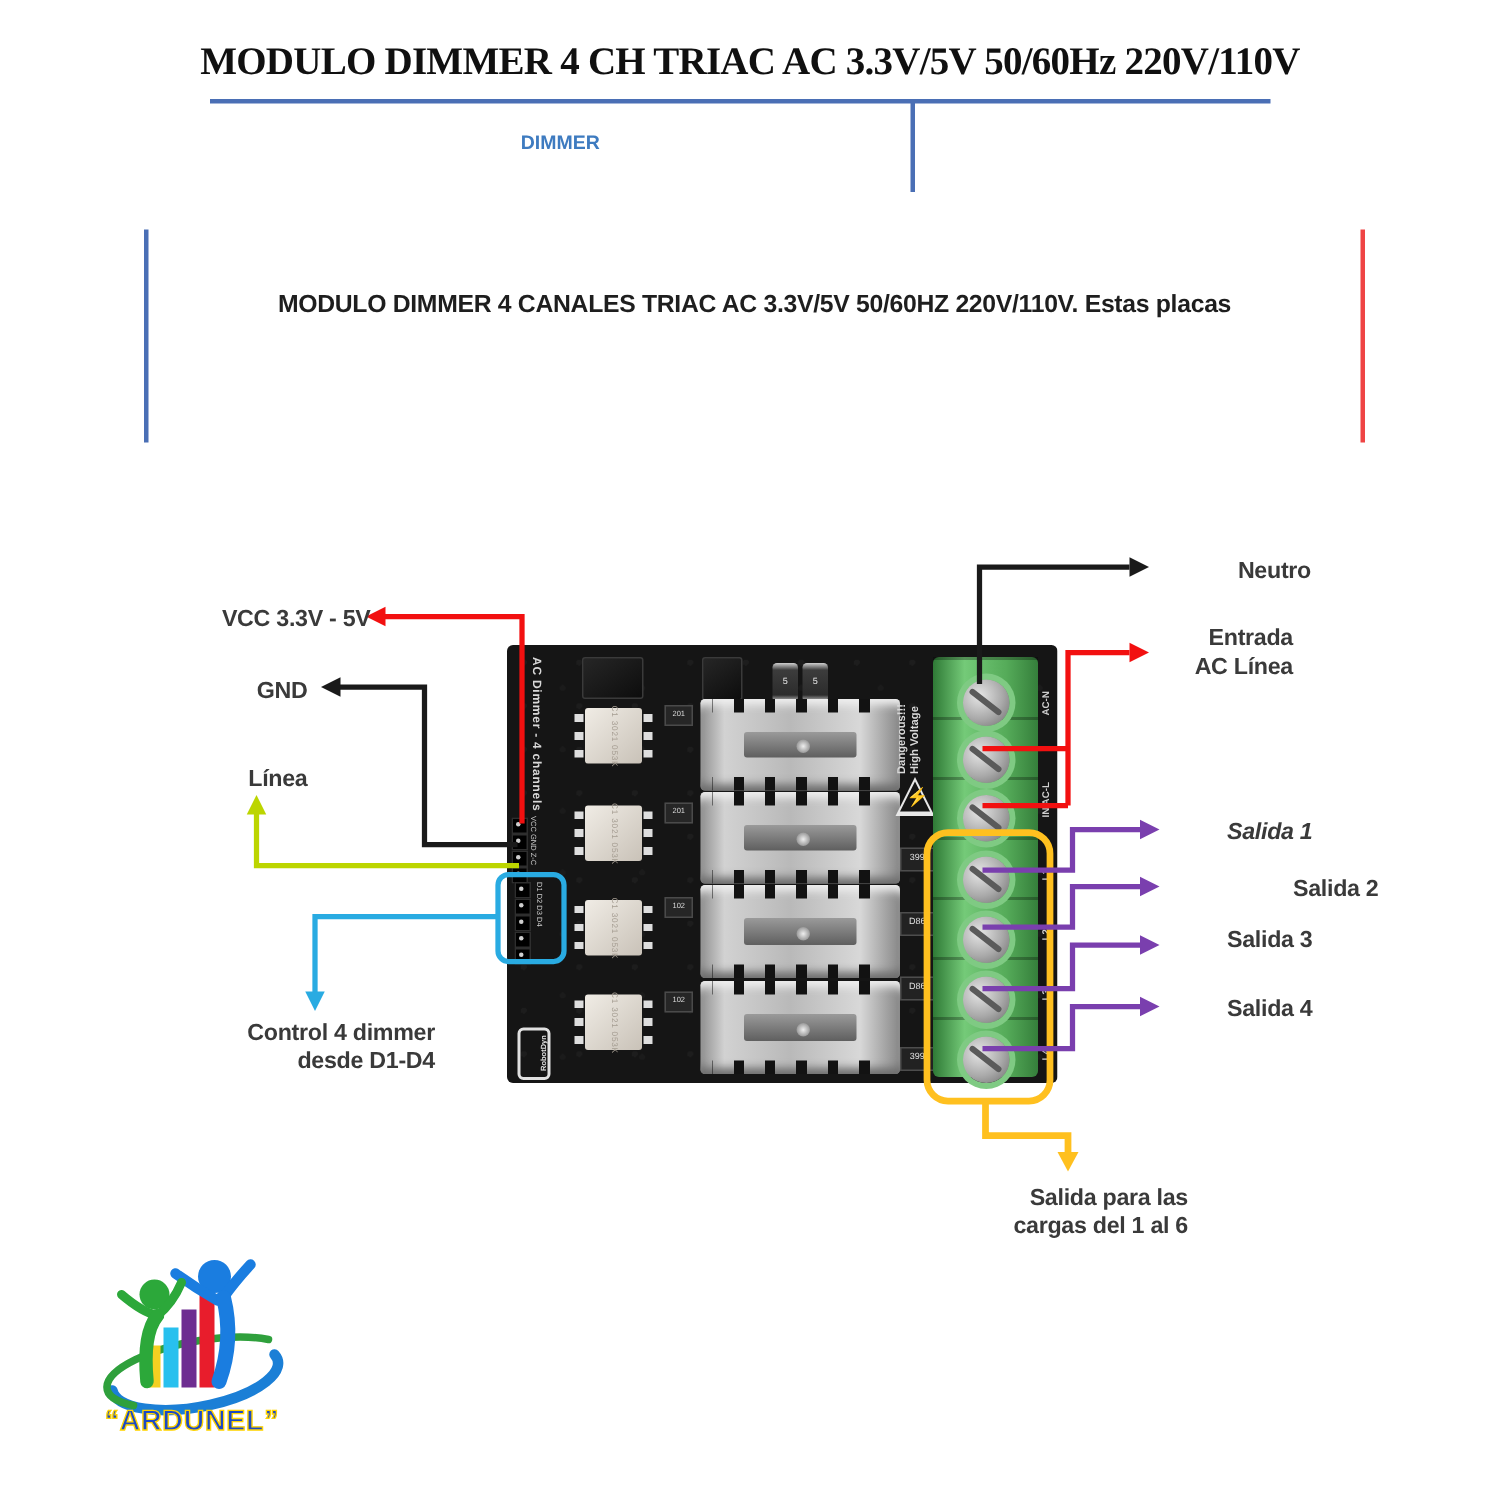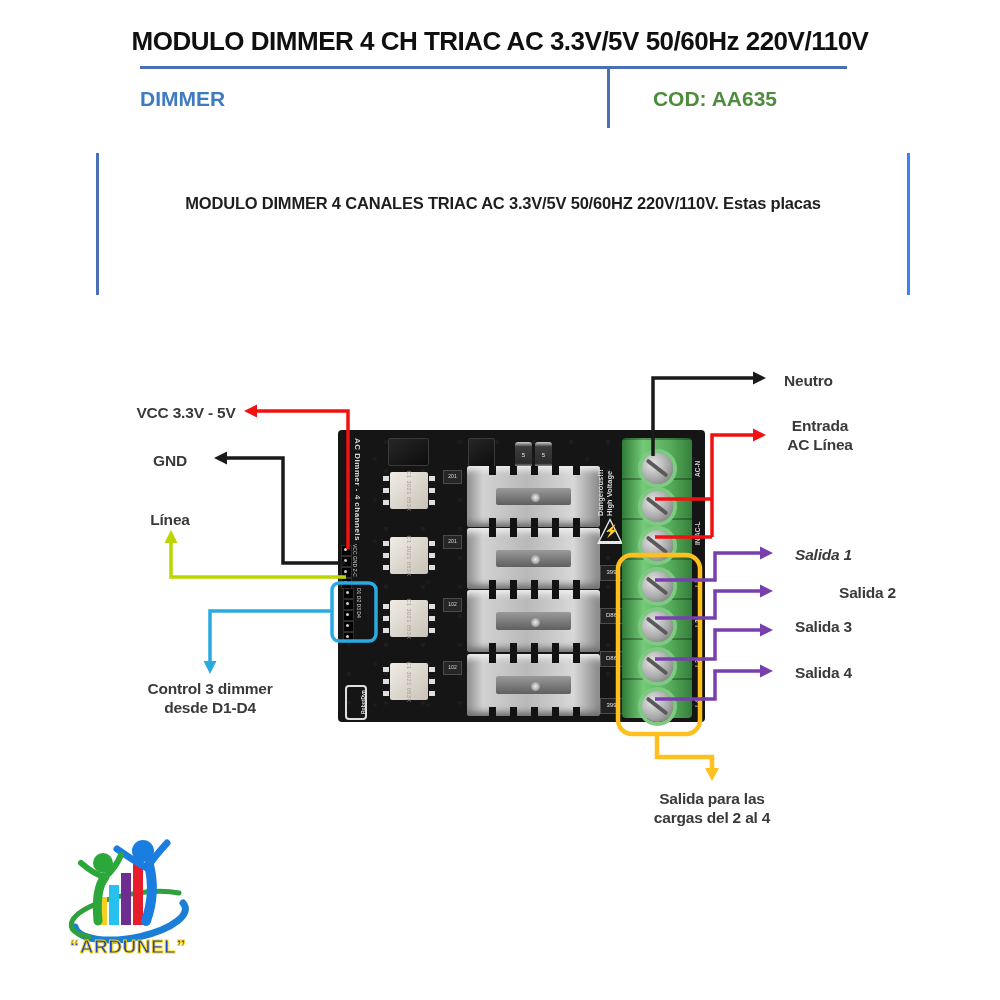--- a/index.html
+++ b/index.html
@@ -1,29 +1,29 @@
 <!DOCTYPE html>
 <html><head>
 <meta charset="utf-8">
 <style>
   html,body{margin:0;padding:0;background:#fff;}
   .page{position:relative;width:1000px;height:1000px;background:#ffffff;overflow:hidden;
         font-family:"Liberation Sans", sans-serif;}
   
   .title{position:absolute;left:0;top:26px;width:1000px;text-align:center;
-         font-size:26px;font-weight:700;color:#101010;letter-spacing:-0.5px;}
+         font-size:26px;font-weight:700;color:#101010;letter-spacing:-0.5px;font-family:Liberation Serif, serif;}
   .hrule{position:absolute;left:140px;top:66px;width:707px;height:3px;background:#4a6fb5;}
   .vrule{position:absolute;left:607px;top:66px;width:3px;height:62px;background:#4a6fb5;}
-  .dimmer{position:absolute;left:140px;top:87px;width:467px;text-align:left;
-          font-size:21px;font-weight:700;color:#3e7bc0;}
+  .dimmer{position:absolute;left:140px;top:87px;width:467px;text-align:center;
+          font-size:13px;font-weight:700;color:#3e7bc0;}
   .cod{position:absolute;left:607px;top:87px;width:216px;text-align:center;
        font-size:21px;font-weight:700;color:#4d8c3c;}
   
   .desc{position:absolute;left:96px;top:153px;width:808px;height:142px;
-        border-left:3px solid #4a6fb5;border-right:3px solid #3b82f6;}
+        border-left:3px solid #4a6fb5;border-right:3px solid #ef4444;}
   .desc-inner{position:absolute;left:12px;right:12px;top:39px;text-align:center;
         font-size:16.5px;font-weight:600;color:#1e1e1e;line-height:22px;letter-spacing:-0.2px;}
   
   .ann{position:absolute;font-weight:700;font-size:15.5px;color:#3a3a3a;
        letter-spacing:-0.2px;line-height:19px;}
   .center{text-align:center;}
   
   .board{position:absolute;left:338px;top:430px;width:367px;height:292px;background:#151515;
          border-radius:4px;z-index:1;
          background-image:radial-gradient(circle at 30% 40%, #1d1d1d 0 2px, transparent 2px),
@@ -70,32 +70,31 @@
   .warn-tri{position:absolute;left:259px;top:88px;width:0;height:0;
       border-left:13px solid transparent;border-right:13px solid transparent;border-bottom:26px solid #e8e8e8;}
   .warn-tri::before{content:"";position:absolute;left:-10px;top:3px;width:0;height:0;
       border-left:10px solid transparent;border-right:10px solid transparent;border-bottom:20px solid #151515;}
   .warn-tri::after{content:"⚡";position:absolute;left:-6px;top:6px;font-size:12px;color:#e8e8e8;}
   .brandbox{position:absolute;left:7px;top:255px;width:18px;height:31px;border:2px solid #e0e0e0;
       border-radius:4px;}
   .brandbox span{position:absolute;left:13px;top:27px;transform:rotate(-90deg);transform-origin:left top;
       font-size:5px;font-weight:700;color:#e0e0e0;white-space:nowrap;}
   .overlay{position:absolute;left:0;top:0;z-index:5;}
-  .lbl-layer{z-index:6;}
+  .lbl-layer{z-index:6;text-align:right;}
 </style>
 </head>
 <body>
 
 <div class="page">
 
   <div class="title">MODULO DIMMER 4 CH TRIAC AC 3.3V/5V 50/60Hz 220V/110V</div>
   <div class="hrule"></div>
   <div class="vrule"></div>
   <div class="dimmer">DIMMER</div>
-  <div class="cod">COD: AA635</div>
 
   <div class="desc">
     <div class="desc-inner">
       <div>MODULO DIMMER 4 CANALES TRIAC AC 3.3V/5V 50/60HZ 220V/110V. Estas placas</div>
     </div>
   </div>
 
   <div class="board">
     <div class="v-text edge-text">AC Dimmer - 4 channels</div>
 
@@ -213,35 +212,35 @@
     <path d="M655,659 H715 V630 H761" fill="none" stroke="#7a3fae" stroke-width="3.5"></path>
     <path d="M773,630 l-13,-6.5 v13 z" fill="#7a3fae"></path>
     <path d="M655,699 H715 V671 H761" fill="none" stroke="#7a3fae" stroke-width="3.5"></path>
     <path d="M773,671 l-13,-6.5 v13 z" fill="#7a3fae"></path>
   </svg>
 
   <div class="ann center lbl-layer" style="left:125px;top:403px;width:122px;">VCC 3.3V - 5V</div>
   <div class="ann center lbl-layer" style="left:135px;top:451px;width:70px;">GND</div>
   <div class="ann center lbl-layer" style="left:135px;top:510px;width:70px;">Línea</div>
   <div class="ann center lbl-layer" style="left:130px;top:679px;width:160px;">
-    <div>Control 3 dimmer</div>
+    <div>Control 4 dimmer</div>
     <div>desde D1-D4</div>
   </div>
   <div class="ann lbl-layer" style="left:784px;top:371px;width:90px;">Neutro</div>
   <div class="ann center lbl-layer" style="left:778px;top:416px;width:84px;">
     <div>Entrada</div>
     <div>AC Línea</div>
   </div>
   <div class="ann lbl-layer" style="left:795px;top:545px;width:80px;font-style:italic;">Salida 1</div>
   <div class="ann lbl-layer" style="left:795px;top:583px;width:80px;margin-left:44px;">Salida 2</div>
   <div class="ann lbl-layer" style="left:795px;top:617px;width:80px;">Salida 3</div>
   <div class="ann lbl-layer" style="left:795px;top:663px;width:80px;">Salida 4</div>
   <div class="ann center lbl-layer" style="left:632px;top:789px;width:160px;">
     <div>Salida para las</div>
-    <div>cargas del 2 al 4</div>
+    <div>cargas del 1 al 6</div>
   </div>
 
   <svg style="position:absolute;left:53px;top:823px;" width="150" height="150" viewBox="0 0 150 150">
     <path d="M22 104 A 56 21 -10 1 0 130 80" fill="none" stroke="#1b7fd6" stroke-width="7" stroke-linecap="round"></path>
     <path d="M36 114 A 54 18 -10 0 1 126 70" fill="none" stroke="#2fa03c" stroke-width="5" stroke-linecap="round"></path>
     <rect x="44" y="74" width="10" height="28" fill="#f5d021"></rect>
     <rect x="56" y="62" width="10" height="40" fill="#28c0ee"></rect>
     <rect x="68" y="50" width="10" height="52" fill="#6e2d91"></rect>
     <rect x="80" y="37" width="10" height="65" fill="#e81d2c"></rect>
     <circle cx="90" cy="28" r="11" fill="#1a7de0"></circle>

